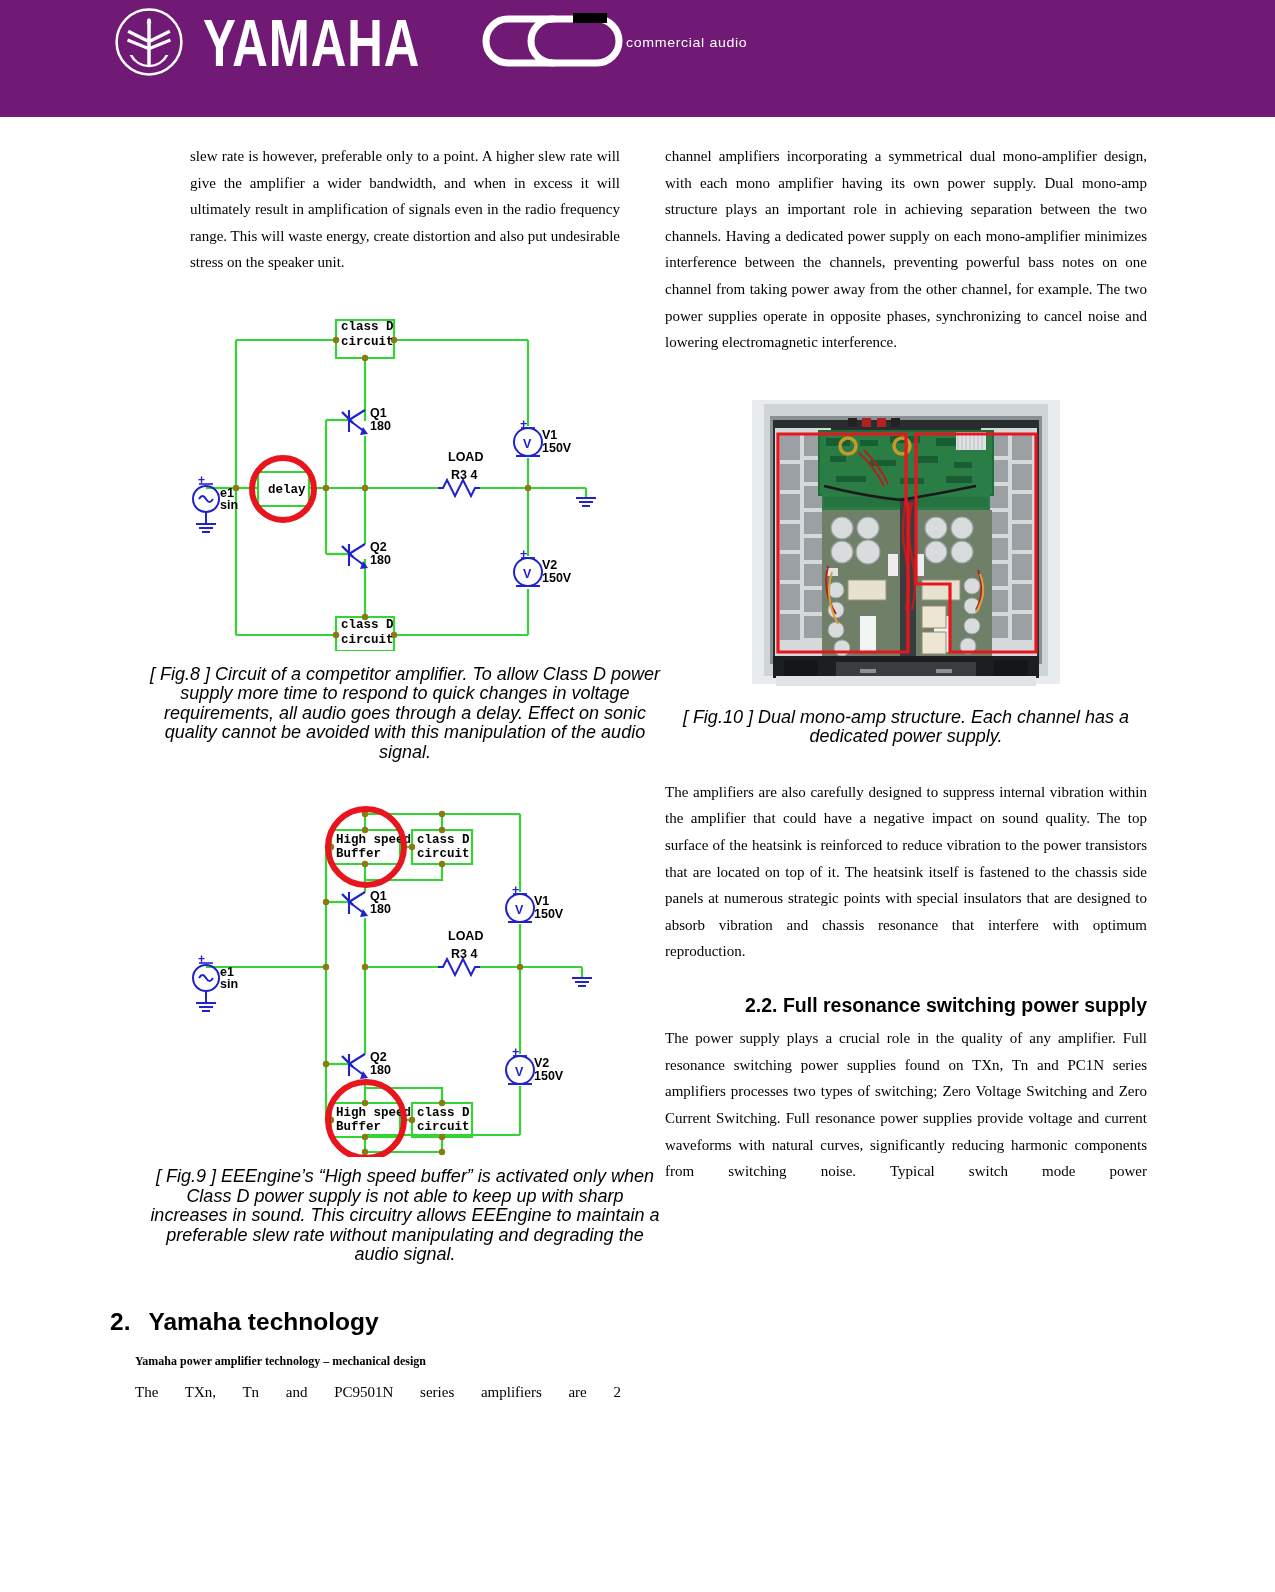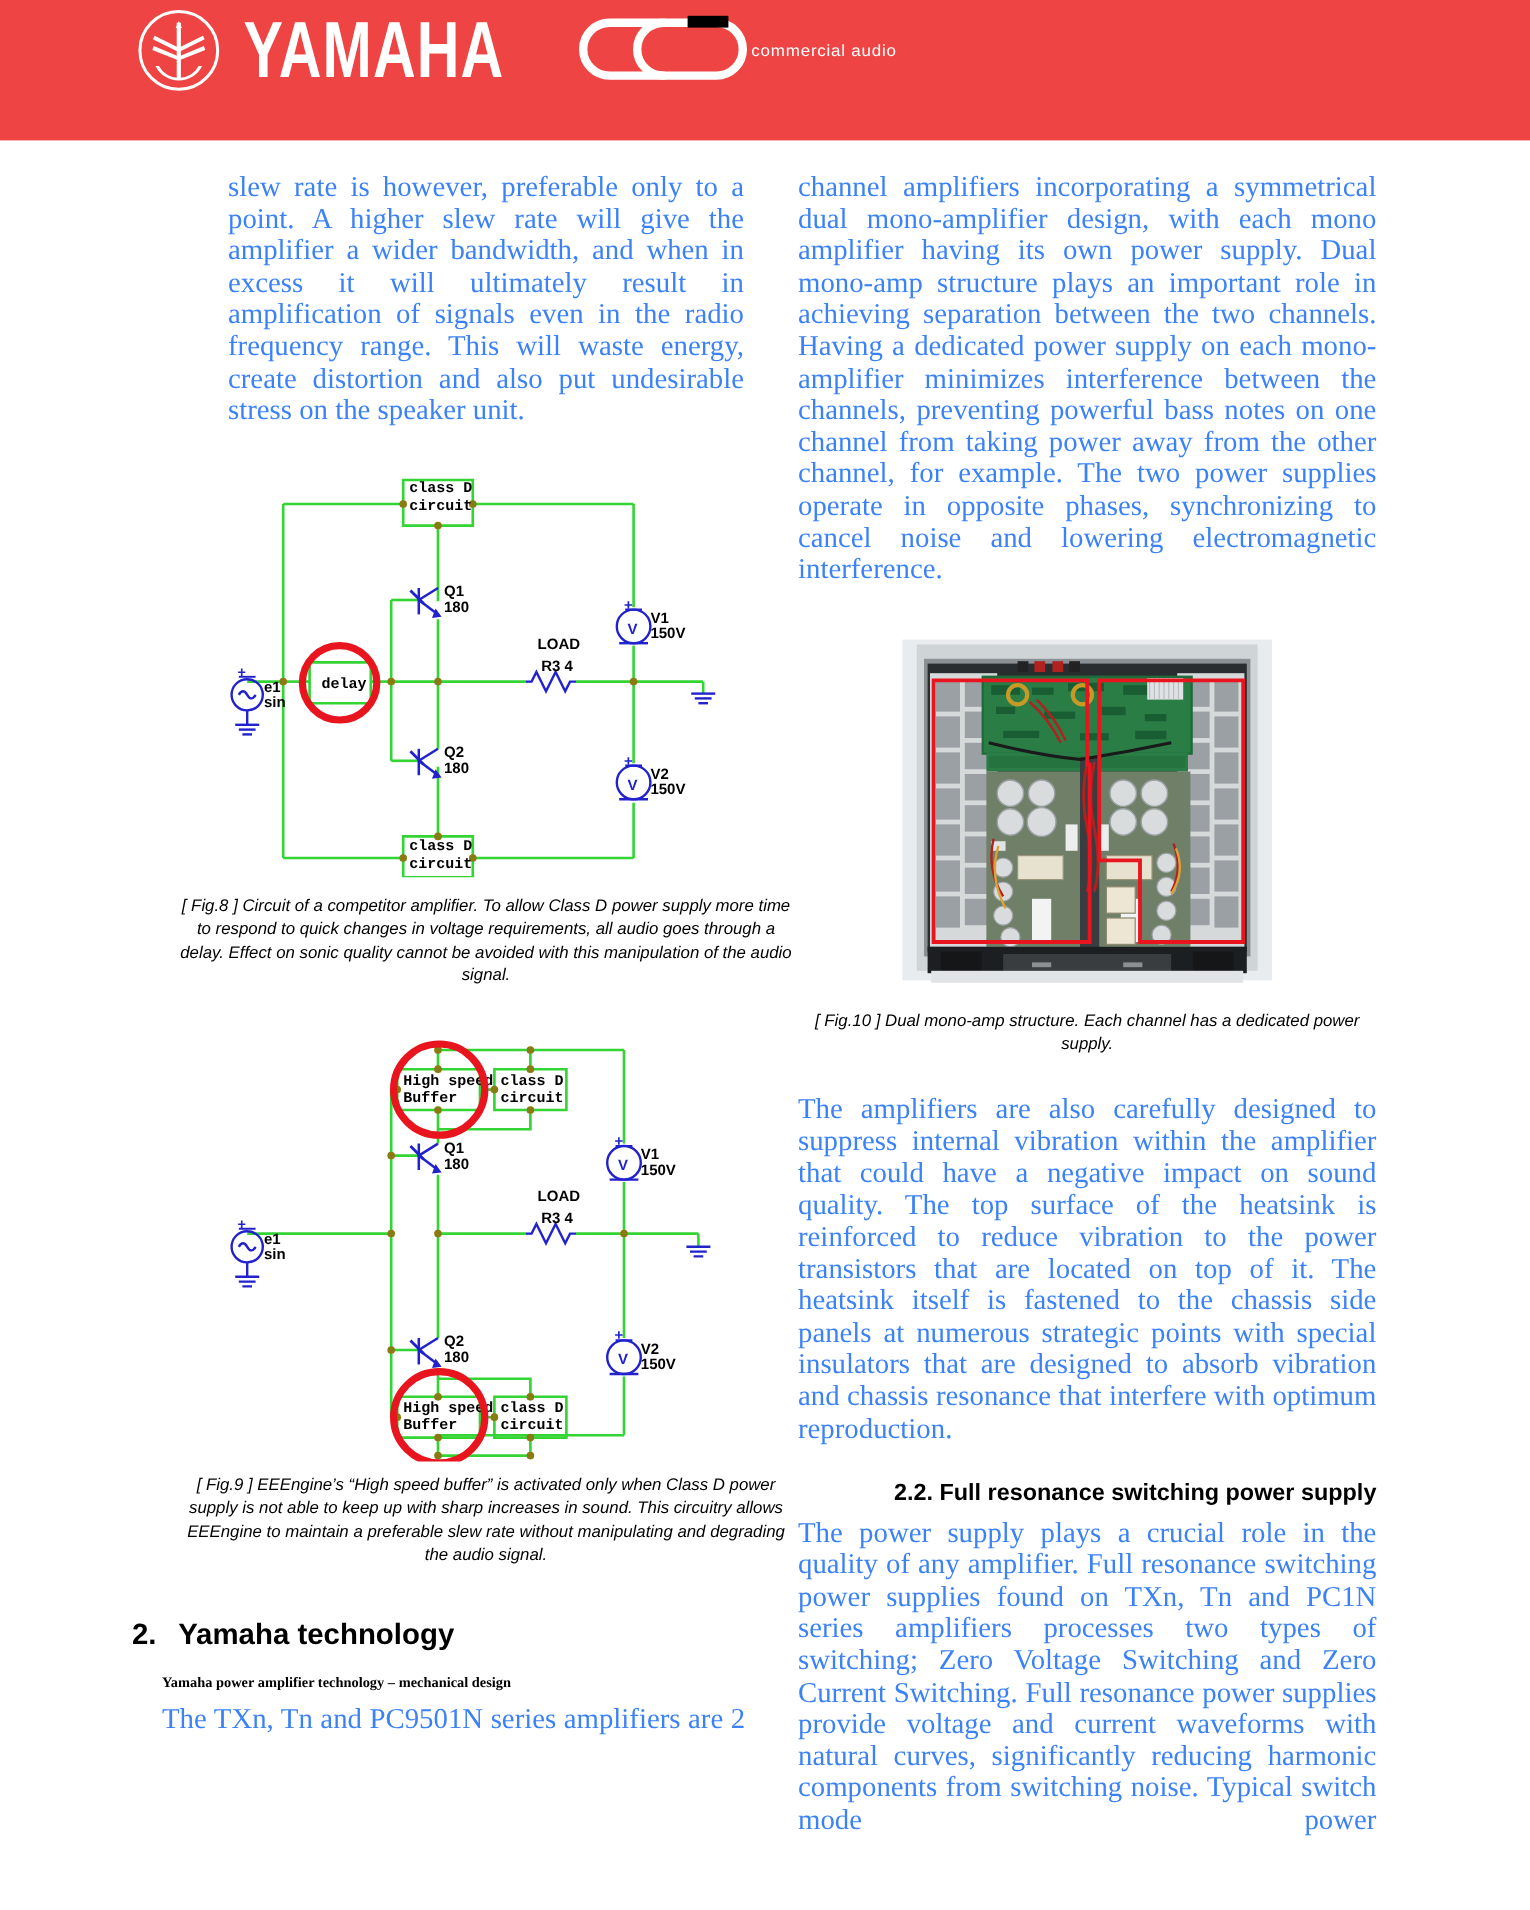--- a/index.html
+++ b/index.html
@@ -1,43 +1,43 @@
 <!DOCTYPE html>
 <html><head>
 <meta charset="utf-8">
 <style>
   html,body{margin:0;padding:0;}
   body{width:1275px;height:1592px;background:#ffffff;font-family:"Liberation Serif",serif;overflow:hidden;position:relative;}
 
   
-  .header-band{position:absolute;left:0;top:0;width:1275px;height:117px;background:#ef4444;}
+  .header-band{position:absolute;left:0;top:0;width:1275px;height:117px;background:#701a75;}
   .logo-row{position:absolute;left:113px;top:6px;display:flex;align-items:center;gap:18px;}
   .yamaha-mark{display:block;}
   .yamaha-word{font-family:"Liberation Sans",sans-serif;font-weight:bold;color:#fff;font-size:53px;letter-spacing:1px;line-height:1;transform:scaleY(1.25) scaleX(0.93);transform-origin:left center;}
   .ca-logo{display:flex;flex-direction:row;align-items:center;margin-left:22px;margin-top:-2px;}
   .ca-sub{font-family:"Liberation Sans",sans-serif;color:#fff;font-size:13.5px;letter-spacing:0.6px;margin-top:2px;transform:scaleX(1.05);}
 
   
   .page{position:absolute;left:0;top:117px;width:1275px;height:1475px;}
   .col{position:absolute;top:0;}
   .col-left{left:190px;width:430px;}
   .col-right{left:665px;width:482px;}
 
   p.body-text{
     font-family:"Liberation Serif",serif;
-    font-size:24px;line-height:26.6px;
+    font-size:15px;line-height:26.6px;
     text-align:justify;text-justify:inter-word;
-    margin:0 0 0 0;color:#3b82f6;
+    margin:0 0 0 0;color:#000000;
     hyphens:none;
   }
   p.body-text.lastline-stretch{text-align-last:justify;font-family:Liberation Serif, serif;}
 
   .caption{
     font-family:"Liberation Sans",sans-serif;
-    font-style:italic;font-size:14px;line-height:19.5px;
+    font-style:italic;font-size:18px;line-height:19.5px;
     text-align:center;color:#000;
   }
 
   h2.sec{
     font-family:"Liberation Sans",sans-serif;
     font-weight:bold;font-size:24.5px;line-height:1.2;
     margin:0;color:#000;display:flex;gap:18px;
   }
   h3.subsec{
     font-family:"Liberation Sans",sans-serif;

